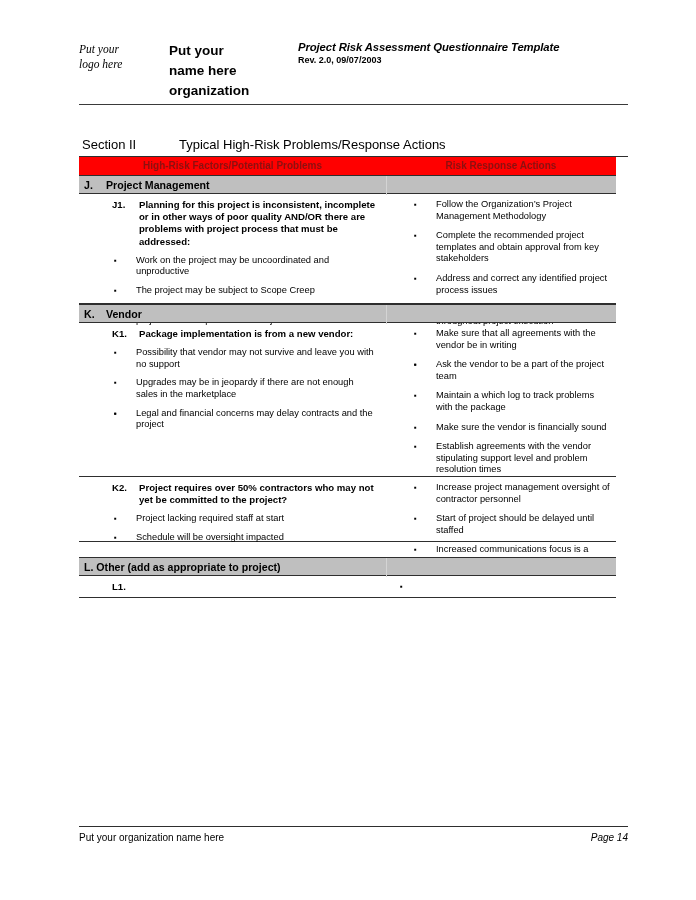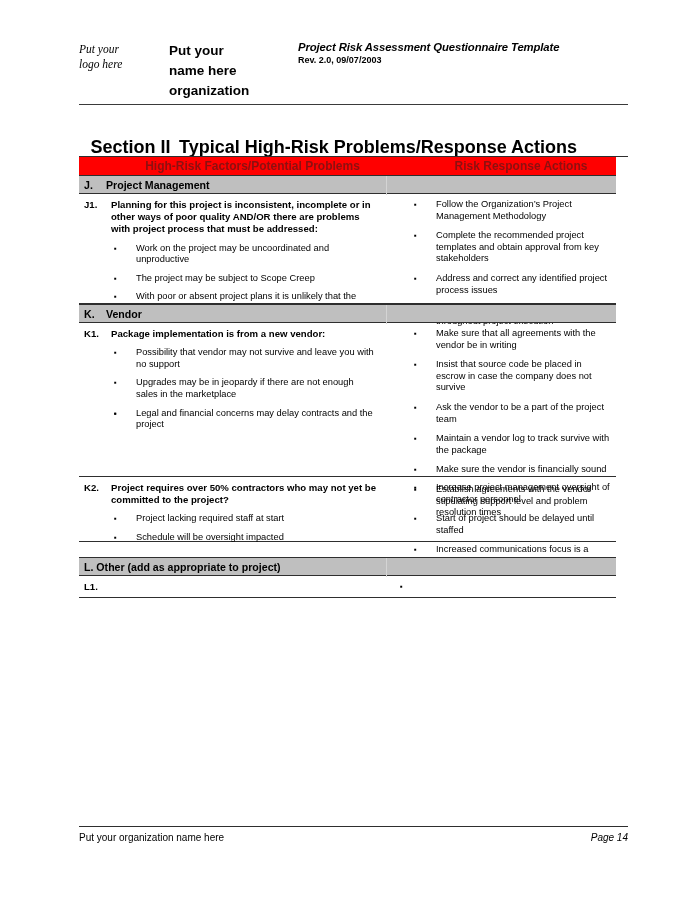--- a/index.html
+++ b/index.html
@@ -79,24 +79,23 @@
     width: 549px;
     height: 0;
     border-top: 1.4px solid #3a3a3a;
   }
 
   
   .section-title {
     position: absolute;
     left: 82px;
     top: 137px;
-    font-size: 18px;
-    font-weight: bold;
+    font-size: 13px;
+    font-weight: normal;
     white-space: nowrap;
-    text-align: center;
   }
   .section-title .st-label { display: inline-block; width: 97px; }
 
   
   .risk-table {
     position: absolute;
     left: 79px;
     top: 157px;
     width: 537px;
   }
@@ -115,25 +114,24 @@
   .band-red {
     background: #ff0000;
     height: 18px;
   }
   .band-red .cell-left,
   .band-red .cell-right {
     position: absolute;
     top: 0;
     height: 34px;
     line-height: 18px;
-    font-size: 12px;
+    font-size: 10px;
     font-weight: bold;
     color: #8c1010;
     text-align: center;
-    margin-left: 20px;
   }
   .band-red .cell-left { left: 0; width: 307px; }
   .band-red .cell-right { left: 307px; width: 230px; }
 
   .band-gray {
     background: #bfbfbf;
     height: 19px;
     border-top: 1.3px solid #2e2e2e;
     border-bottom: 1.3px solid #2e2e2e;
   }
@@ -178,20 +176,21 @@
     width: 230px;
     padding: 5px 6px 0 6px;
   }
 
   .q-head {
     position: relative;
     font-size: 9.6px;
     font-weight: bold;
     line-height: 12.2px;
     padding-left: 27px;
+    margin-left: 28px;
   }
   .q-num {
     position: absolute;
     left: 0;
     top: 0;
     font-size: 9.6px;
     font-weight: bold;
   }
 
   ul.blist {
@@ -336,23 +335,23 @@
         <ul class="blist left-list">
           <li><span class="bullet">▪</span><span>Possibility that vendor may not survive and leave you with no support</span></li>
           <li><span class="bullet">▪</span><span>Upgrades may be in jeopardy if there are not enough sales in the marketplace</span></li>
           <li><span class="bullet">▪</span></li>
           <li><span class="bullet">▪</span><span>Legal and financial concerns may delay contracts and the project</span></li>
         </ul>
       </div>
       <div class="col-right">
         <ul class="blist right-list">
           <li><span class="bullet">▪</span><span>Make sure that all agreements with the vendor be in writing</span></li>
-          <li><span class="bullet">▪</span><span>Insist that source code be placed in escrow in case the company does not survive</span></li>
+          <li><span class="bullet">▪</span></li>
           <li><span class="bullet">▪</span><span>Ask the vendor to be a part of the project team</span></li>
-          <li><span class="bullet">▪</span><span>Maintain a vendor log to track survive with the package</span></li>
+          <li><span class="bullet">▪</span><span>Maintain a which log to track problems with the package</span></li>
           <li><span class="bullet">▪</span><span>Make sure the vendor is financially sound</span></li>
           <li><span class="bullet">▪</span><span>Establish agreements with the vendor stipulating support level and problem resolution times</span></li>
         </ul>
       </div>
       <div style="height:147px;"></div>
     </div>
 
     <div class="qrow">
       <div class="col-left">
         <div class="q-head">

